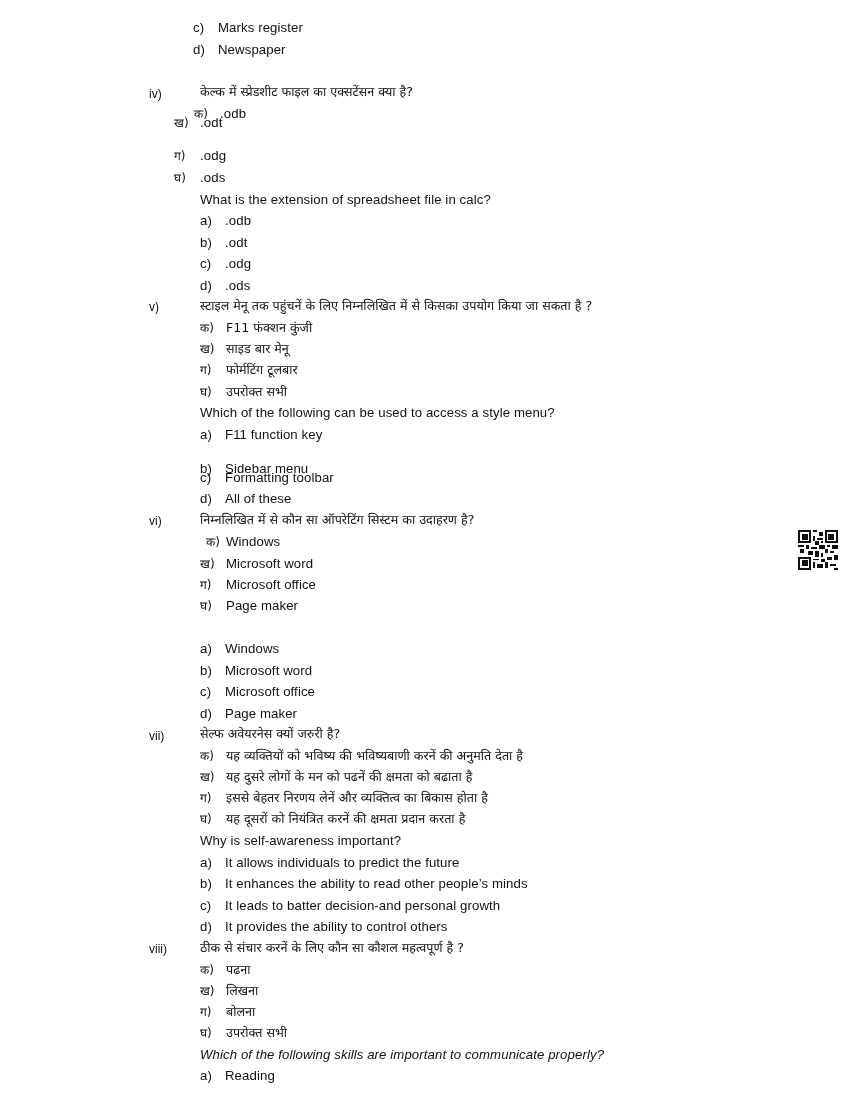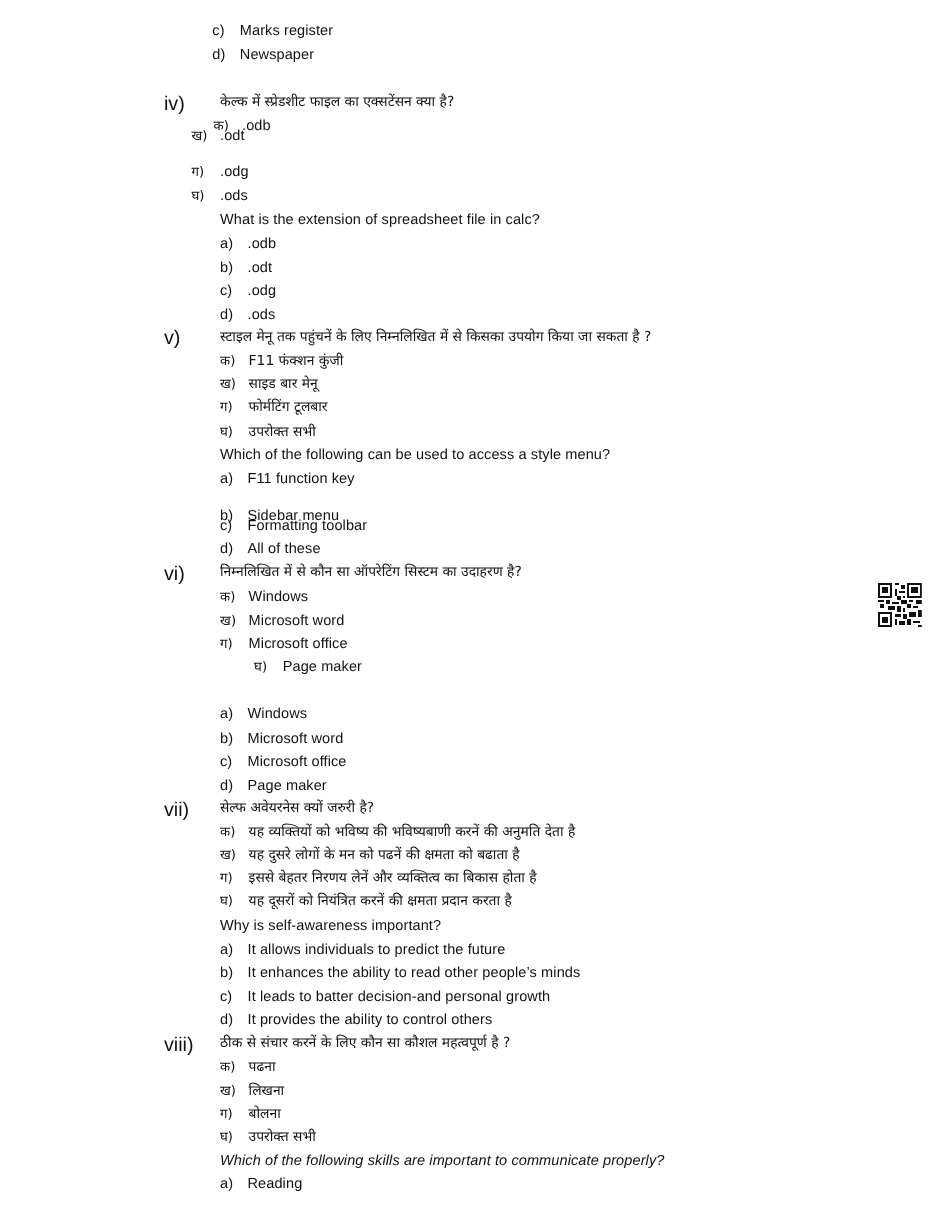--- a/index.html
+++ b/index.html
@@ -8,21 +8,21 @@
       font-family: "DejaVu Sans", "Liberation Sans", sans-serif;
       color: #111111;
     }
     .page { position: absolute; left: 0; top: 0; width: 704px; height: 1100px; }
     .line {
       position: absolute; height: 20px; line-height: 20px;
       font-size: 13px; white-space: nowrap;
     }
     .en { font-family: "Liberation Sans", "DejaVu Sans", sans-serif; font-size: 13.2px; letter-spacing: 0.1px; }
     .hi { font-family: "DejaVu Sans", sans-serif; font-size: 12.6px; }
-    .qnum { position: absolute; left: 149px; font-size: 18px; font-family: "Liberation Sans", sans-serif; }
+    .qnum { position: absolute; left: 149px; font-size: 12px; font-family: "Liberation Sans", sans-serif; }
     .lbl { display: inline-block; width: 25px; }
     .lbl-hi { display: inline-block; width: 26px; font-family: "DejaVu Sans", sans-serif; font-size: 12px; }
     .qr {
       position: absolute; left: 798px; top: 530px; width: 40px; height: 40px;
     }
   </style>
 </head>
 <body>
 
 <div class="page">
@@ -49,24 +49,24 @@
   <div class="line hi" style="left:200px; top:360px;"><span class="lbl-hi">ग)</span><span>फोर्मटिंग टूलबार</span></div>
   <div class="line hi" style="left:200px; top:382px;"><span class="lbl-hi">घ)</span><span>उपरोक्त सभी</span></div>
   <div class="line en" style="left:200px; top:403px;">Which of the following can be used to access a style menu?</div>
   <div class="line en" style="left:200px; top:425px;"><span class="lbl">a)</span><span>F11 function key</span></div>
   <div class="line en" style="left:200px; top:446px;margin-top:13px;"><span class="lbl">b)</span><span>Sidebar menu</span></div>
   <div class="line en" style="left:200px; top:468px;"><span class="lbl">c)</span><span>Formatting toolbar</span></div>
   <div class="line en" style="left:200px; top:489px;"><span class="lbl">d)</span><span>All of these</span></div>
 
   <div class="line qnum" style="top:511px;">vi)</div>
   <div class="line hi" style="left:200px; top:510px;">निम्नलिखित में से कौन सा ऑपरेटिंग सिस्टम का उदाहरण है?</div>
-  <div class="line en" style="left:200px; top:532px;"><span class="lbl-hi">क)</span><span>Windows</span></div>
+  <div class="line en" style="left:200px; top:532px;text-align:center;"><span class="lbl-hi">क)</span><span>Windows</span></div>
   <div class="line en" style="left:200px; top:554px;"><span class="lbl-hi">ख)</span><span>Microsoft word</span></div>
   <div class="line en" style="left:200px; top:575px;"><span class="lbl-hi">ग)</span><span>Microsoft office</span></div>
-  <div class="line en" style="left:200px; top:596px;margin-left:31px;"><span class="lbl-hi">घ)</span><span>Page maker</span></div>
+  <div class="line en" style="left:200px; top:596px;"><span class="lbl-hi">घ)</span><span>Page maker</span></div>
   <div class="line en" style="left:200px; top:639px;"><span class="lbl">a)</span><span>Windows</span></div>
   <div class="line en" style="left:200px; top:661px;"><span class="lbl">b)</span><span>Microsoft word</span></div>
   <div class="line en" style="left:200px; top:682px;"><span class="lbl">c)</span><span>Microsoft office</span></div>
   <div class="line en" style="left:200px; top:704px;"><span class="lbl">d)</span><span>Page maker</span></div>
 
   <div class="line qnum" style="top:726px;">vii)</div>
   <div class="line hi" style="left:200px; top:724px;">सेल्फ अवेयरनेस क्यों जरुरी है?</div>
   <div class="line hi" style="left:200px; top:746px;"><span class="lbl-hi">क)</span><span>यह व्यक्तियों को भविष्य की भविष्यबाणी करनें की अनुमति देता है</span></div>
   <div class="line hi" style="left:200px; top:767px;"><span class="lbl-hi">ख)</span><span>यह दुसरे लोगों के मन को पढनें की क्षमता को बढाता है</span></div>
   <div class="line hi" style="left:200px; top:788px;"><span class="lbl-hi">ग)</span><span>इससे बेहतर निरणय लेनें  और व्यक्तित्व का  बिकास होता है</span></div>

